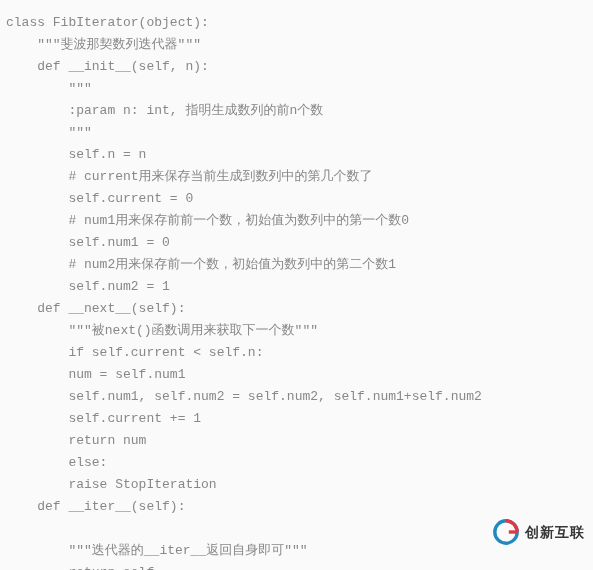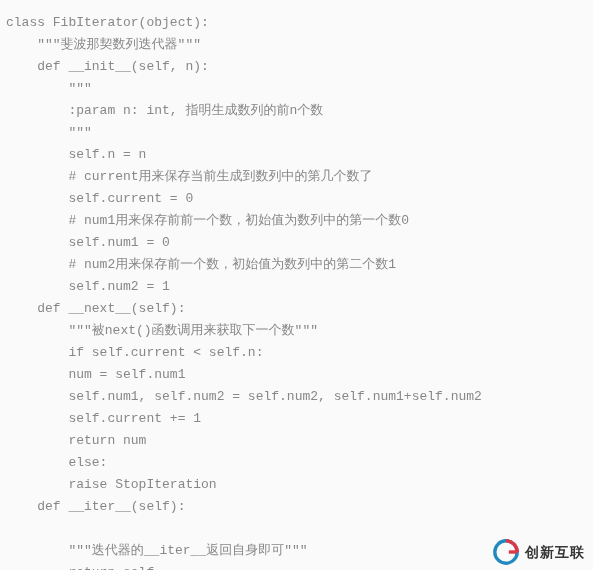--- a/index.html
+++ b/index.html
@@ -20,21 +20,21 @@
     overflow: hidden;
   }
   .code-block {
     white-space: pre;
   }
   .line {
     display: block;
   }
   .watermark {
     position: absolute;
-    bottom: 4px;
+    bottom: 24px;
     right: 8px;
     display: flex;
     align-items: center;
     gap: 5px;
     opacity: 0.9;
     margin-top: 44px;
   }
   .watermark-logo {
     width: 28px;
     height: 28px;

